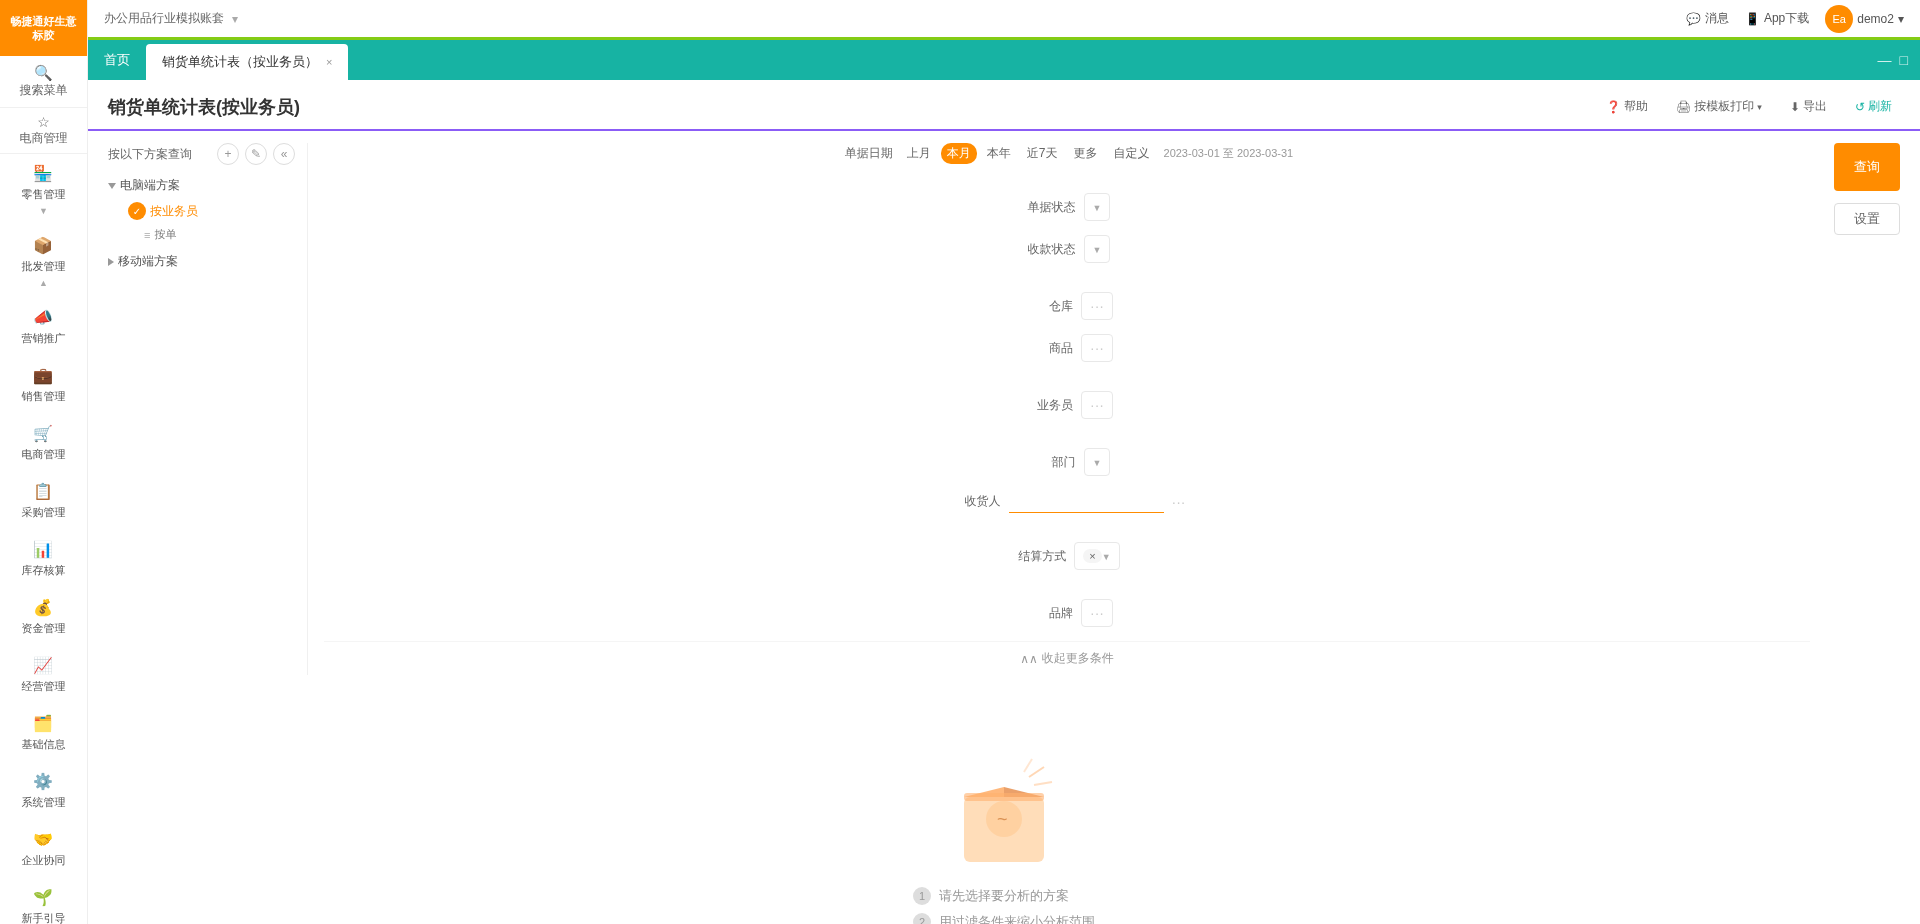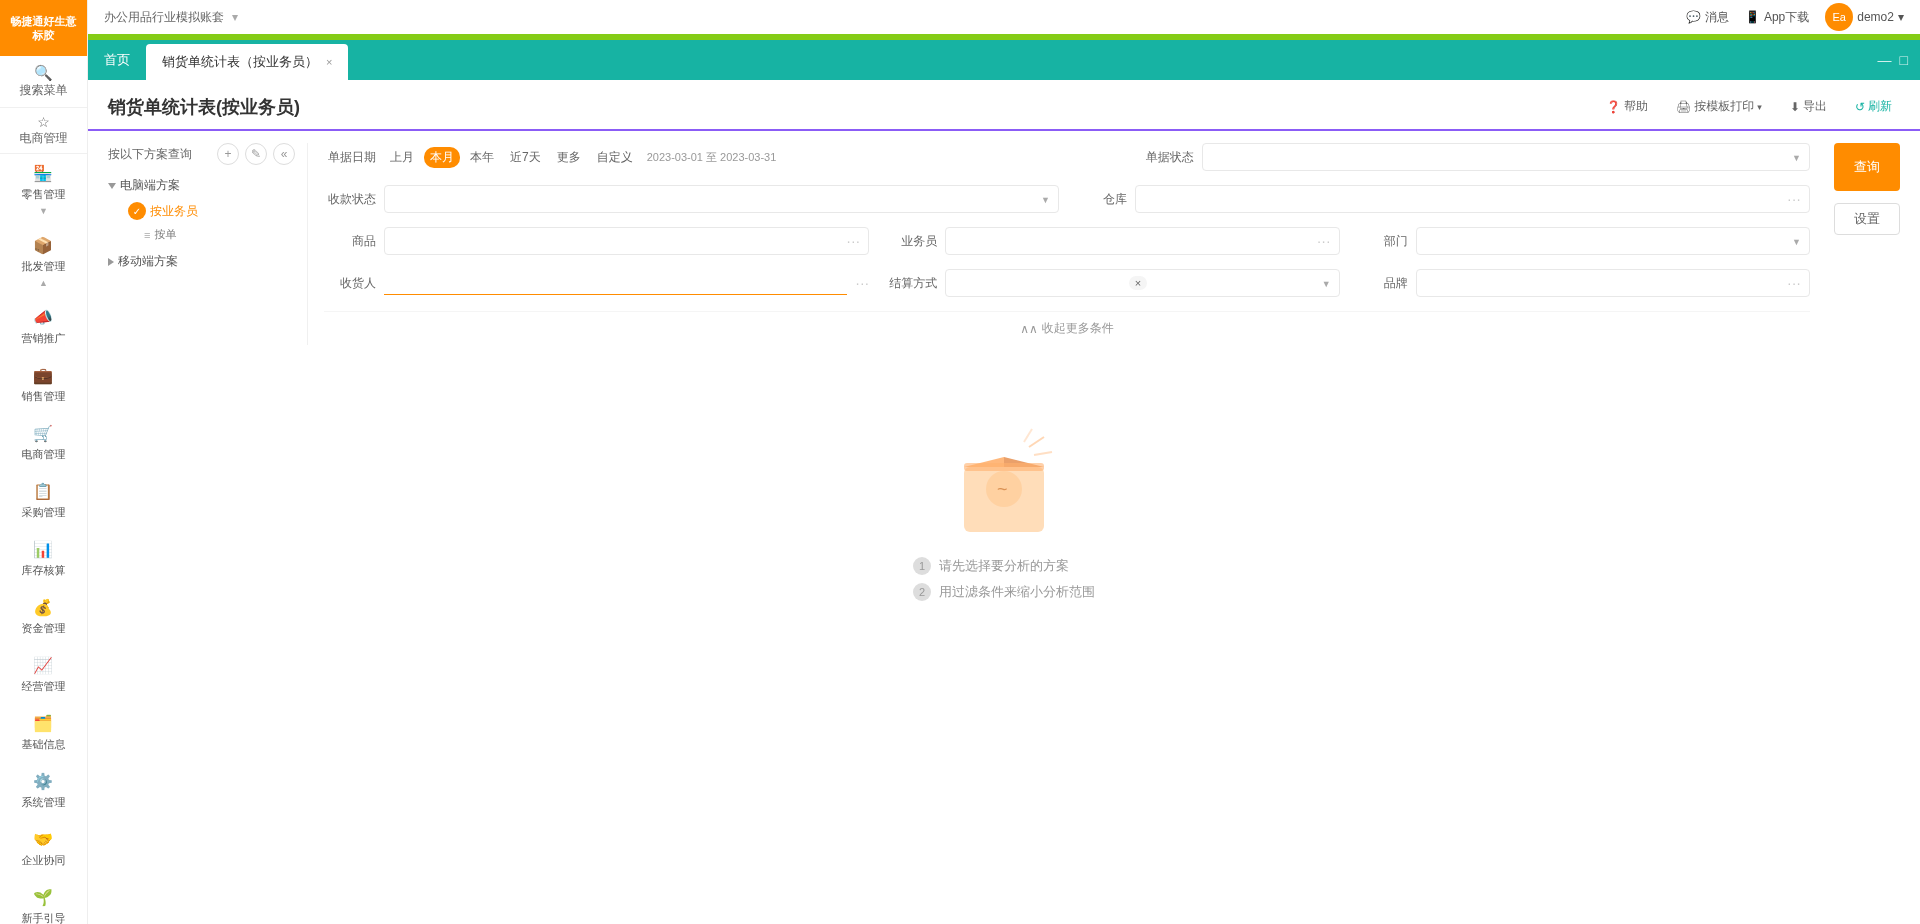--- a/index.html
+++ b/index.html
@@ -13,21 +13,21 @@
     .sidebar-nav { padding: 6px 0; text-align: center; font-size: 12px; color: #666; cursor: pointer; border-bottom: 1px solid #f0f0f0; }
     .sidebar-menu-items { flex: 1; overflow-y: auto; }
     .sidebar-item { padding: 10px 4px; text-align: center; font-size: 12px; color: #555; cursor: pointer; display: flex; flex-direction: column; align-items: center; gap: 4px; }
     .sidebar-item-icon { font-size: 16px; }
     .sidebar-item-label { font-size: 11px; }
 
     
     .main { flex: 1; display: flex; flex-direction: column; overflow: hidden; }
 
     
-    .topbar { height: 40px; background: #fff; border-bottom: 6px solid #84cc16; display: flex; align-items: center; justify-content: space-between; padding: 0 16px; }
+    .topbar { height: 40px; background: #fff; border-bottom: 3px solid #84cc16; display: flex; align-items: center; justify-content: space-between; padding: 0 16px; }
     .topbar-left { display: flex; align-items: center; gap: 8px; font-size: 12px; color: #666; }
     .topbar-right { display: flex; align-items: center; gap: 16px; font-size: 12px; color: #555; }
     .topbar-right-item { display: flex; align-items: center; gap: 4px; cursor: pointer; }
     .avatar { width: 28px; height: 28px; border-radius: 50%; background: #ff8c00; display: flex; align-items: center; justify-content: center; color: white; font-size: 11px; }
 
     
     .tabbar { height: 40px; background: #17b3a3; display: flex; align-items: center; padding: 0 0 0 0; }
     .tab { height: 40px; display: flex; align-items: center; padding: 0 16px; font-size: 13px; cursor: pointer; gap: 6px; color: rgba(255,255,255,0.85); }
     .tab.home { background: #17b3a3; color: white; }
     .tab.active { background: #fff; color: #333; border-radius: 4px 4px 0 0; margin-top: 4px; height: 36px; }
@@ -52,21 +52,21 @@
     .filter-sidebar-actions { display: flex; gap: 6px; }
     .icon-btn { width: 22px; height: 22px; border-radius: 50%; border: 1px solid #ddd; display: flex; align-items: center; justify-content: center; cursor: pointer; font-size: 12px; color: #999; }
     .scheme-tree { font-size: 12px; }
     .scheme-group { margin-bottom: 4px; }
     .scheme-group-label { display: flex; align-items: center; gap: 4px; padding: 4px 0; color: #555; cursor: pointer; }
     .scheme-item { display: flex; align-items: center; gap: 4px; padding: 4px 0 4px 20px; cursor: pointer; }
     .scheme-item.active { color: #ff8c00; }
     .scheme-subitem { display: flex; align-items: center; gap: 4px; padding: 3px 0 3px 36px; font-size: 11px; color: #777; cursor: pointer; }
     .triangle-right { width: 0; height: 0; border-top: 4px solid transparent; border-bottom: 4px solid transparent; border-left: 6px solid #999; }
     .triangle-down { width: 0; height: 0; border-left: 4px solid transparent; border-right: 4px solid transparent; border-top: 6px solid #999; }
-    .filter-row { display: flex; margin-bottom: 14px; gap: 16px; }
+    .filter-row { display: flex; align-items: center; margin-bottom: 14px; gap: 29px; flex-direction: column; }
     .filter-field { display: flex; align-items: center; gap: 8px; flex: 1; }
     .filter-label { font-size: 12px; color: #666; white-space: nowrap; min-width: 52px; text-align: right; }
     .filter-input { flex: 1; border: none; border-bottom: 1px solid #ddd; outline: none; padding: 4px 0; font-size: 12px; background: transparent; }
     .filter-select { flex: 1; display: flex; align-items: center; border: 1px solid #e8e8e8; border-radius: 4px; padding: 4px 8px; background: #fff; cursor: pointer; justify-content: space-between; min-height: 28px; }
     .filter-select-placeholder { color: #bbb; font-size: 12px; }
     .filter-select-arrow { color: #999; font-size: 10px; }
     .filter-dots { color: #ccc; font-size: 14px; cursor: pointer; }
     .date-period { display: flex; align-items: center; gap: 4px; font-size: 12px; }
     .date-btn { padding: 2px 6px; border-radius: 3px; cursor: pointer; color: #666; }
     .date-btn.active { background: #ff8c00; color: #fff; border-radius: 10px; }

